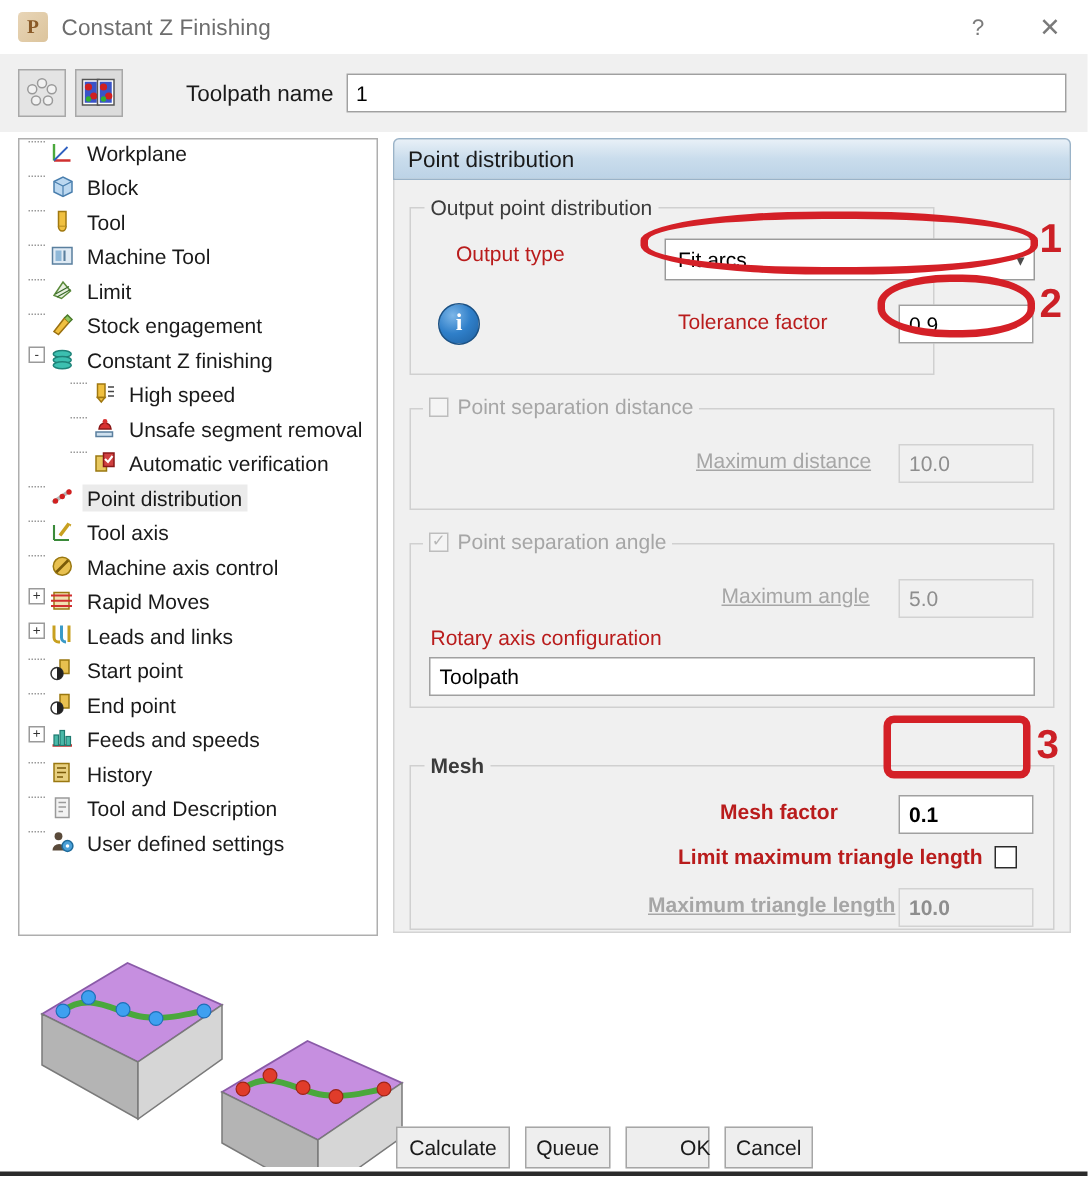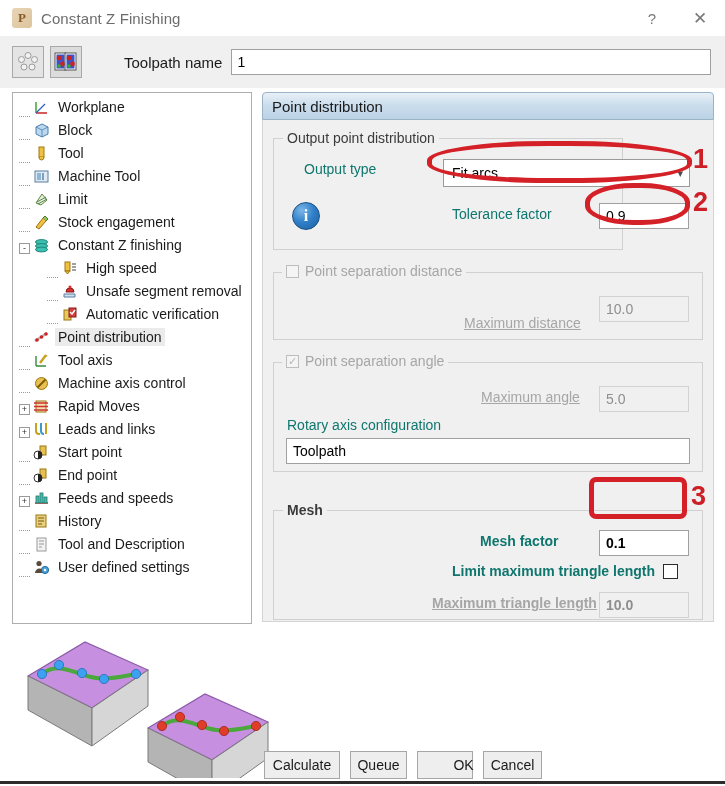--- a/index.html
+++ b/index.html
@@ -62,21 +62,21 @@
     font-family:"Liberation Sans", sans-serif;
   }
 
   
   .tree-panel{
     position:absolute; left:12px; top:92px; width:240px; height:532px;
     border:1px solid #aeaeae; background:#ffffff;
     overflow:hidden;
   }
   .tree-row{
-    display:flex; align-items:flex-end; height:23px;
+    display:flex; align-items:flex-start; height:23px;
     font-size:14px; color:#1a1a1a;
     padding-left:4px; white-space:nowrap;
   }
   .tree-row .expander{
     width:11px;height:11px;border:1px solid #9a9a9a;background:#fff;
     font-size:9px;line-height:9px;text-align:center;color:#333;
     margin-right:3px; flex:0 0 auto;
     font-family:"Liberation Sans", sans-serif;
   }
   .tree-row .nub{
@@ -125,21 +125,21 @@
     display:inline-flex;align-items:center;justify-content:center;
     flex:0 0 auto;
   }
   .chk.dis{ border-color:#bdbdbd; background:#f4f4f4; }
   .chk.blk{ border:1px solid #2b2b2b; width:15px;height:15px; }
   .chk .tick{ font-size:11px; line-height:11px; color:#000; }
   .chk.dis .tick{ color:#b6b6b6; }
   .dis-text{ color:#a6a6a6; }
 
   .row{ position:absolute; display:flex; align-items:center; }
-  .lbl{ font-size:14px; color:#0f766e; white-space:nowrap; }
+  .lbl{ font-size:14px; color:#b91c1c; white-space:nowrap; }
   .lbl.dis{ color:#a6a6a6; text-decoration:underline; }
   .fld{
     height:26px; border:1px solid #a0a0a0; background:#ffffff;
     font-size:14px; color:#000; padding:0 6px; line-height:24px;
     font-family:"Liberation Sans", sans-serif;
   }
   .fld.dis{ border:1px solid #d2d2d2; background:#f0f0f0; color:#8e8e8e; }
   .combo{
     height:28px; border:1px solid #9a9a9a; background:#fff;
     display:flex; align-items:center; justify-content:space-between;
@@ -475,21 +475,21 @@
         <div class="lbl">Tolerance factor</div>
       </div>
       <div class="fld" style="position:absolute; left:325px; top:64px; width:90px;">0.9</div>
     </div>
 
     <div class="group" style="left:10px; top:152px; width:430px; height:68px;">
       <div class="group-title cb">
         <span class="chk dis"></span>
         <span class="dis-text">Point separation distance</span>
       </div>
-      <div class="row" style="left:190px; top:26px;margin-top:16px;">
+      <div class="row" style="left:190px; top:26px;">
         <div class="lbl dis">Maximum distance</div>
       </div>
       <div class="fld dis" style="position:absolute; left:325px; top:23px; width:90px;">10.0</div>
     </div>
 
     <div class="group" style="left:10px; top:242px; width:430px; height:110px;">
       <div class="group-title cb">
         <span class="chk dis">
             <span class="tick">✓</span>
           </span>

